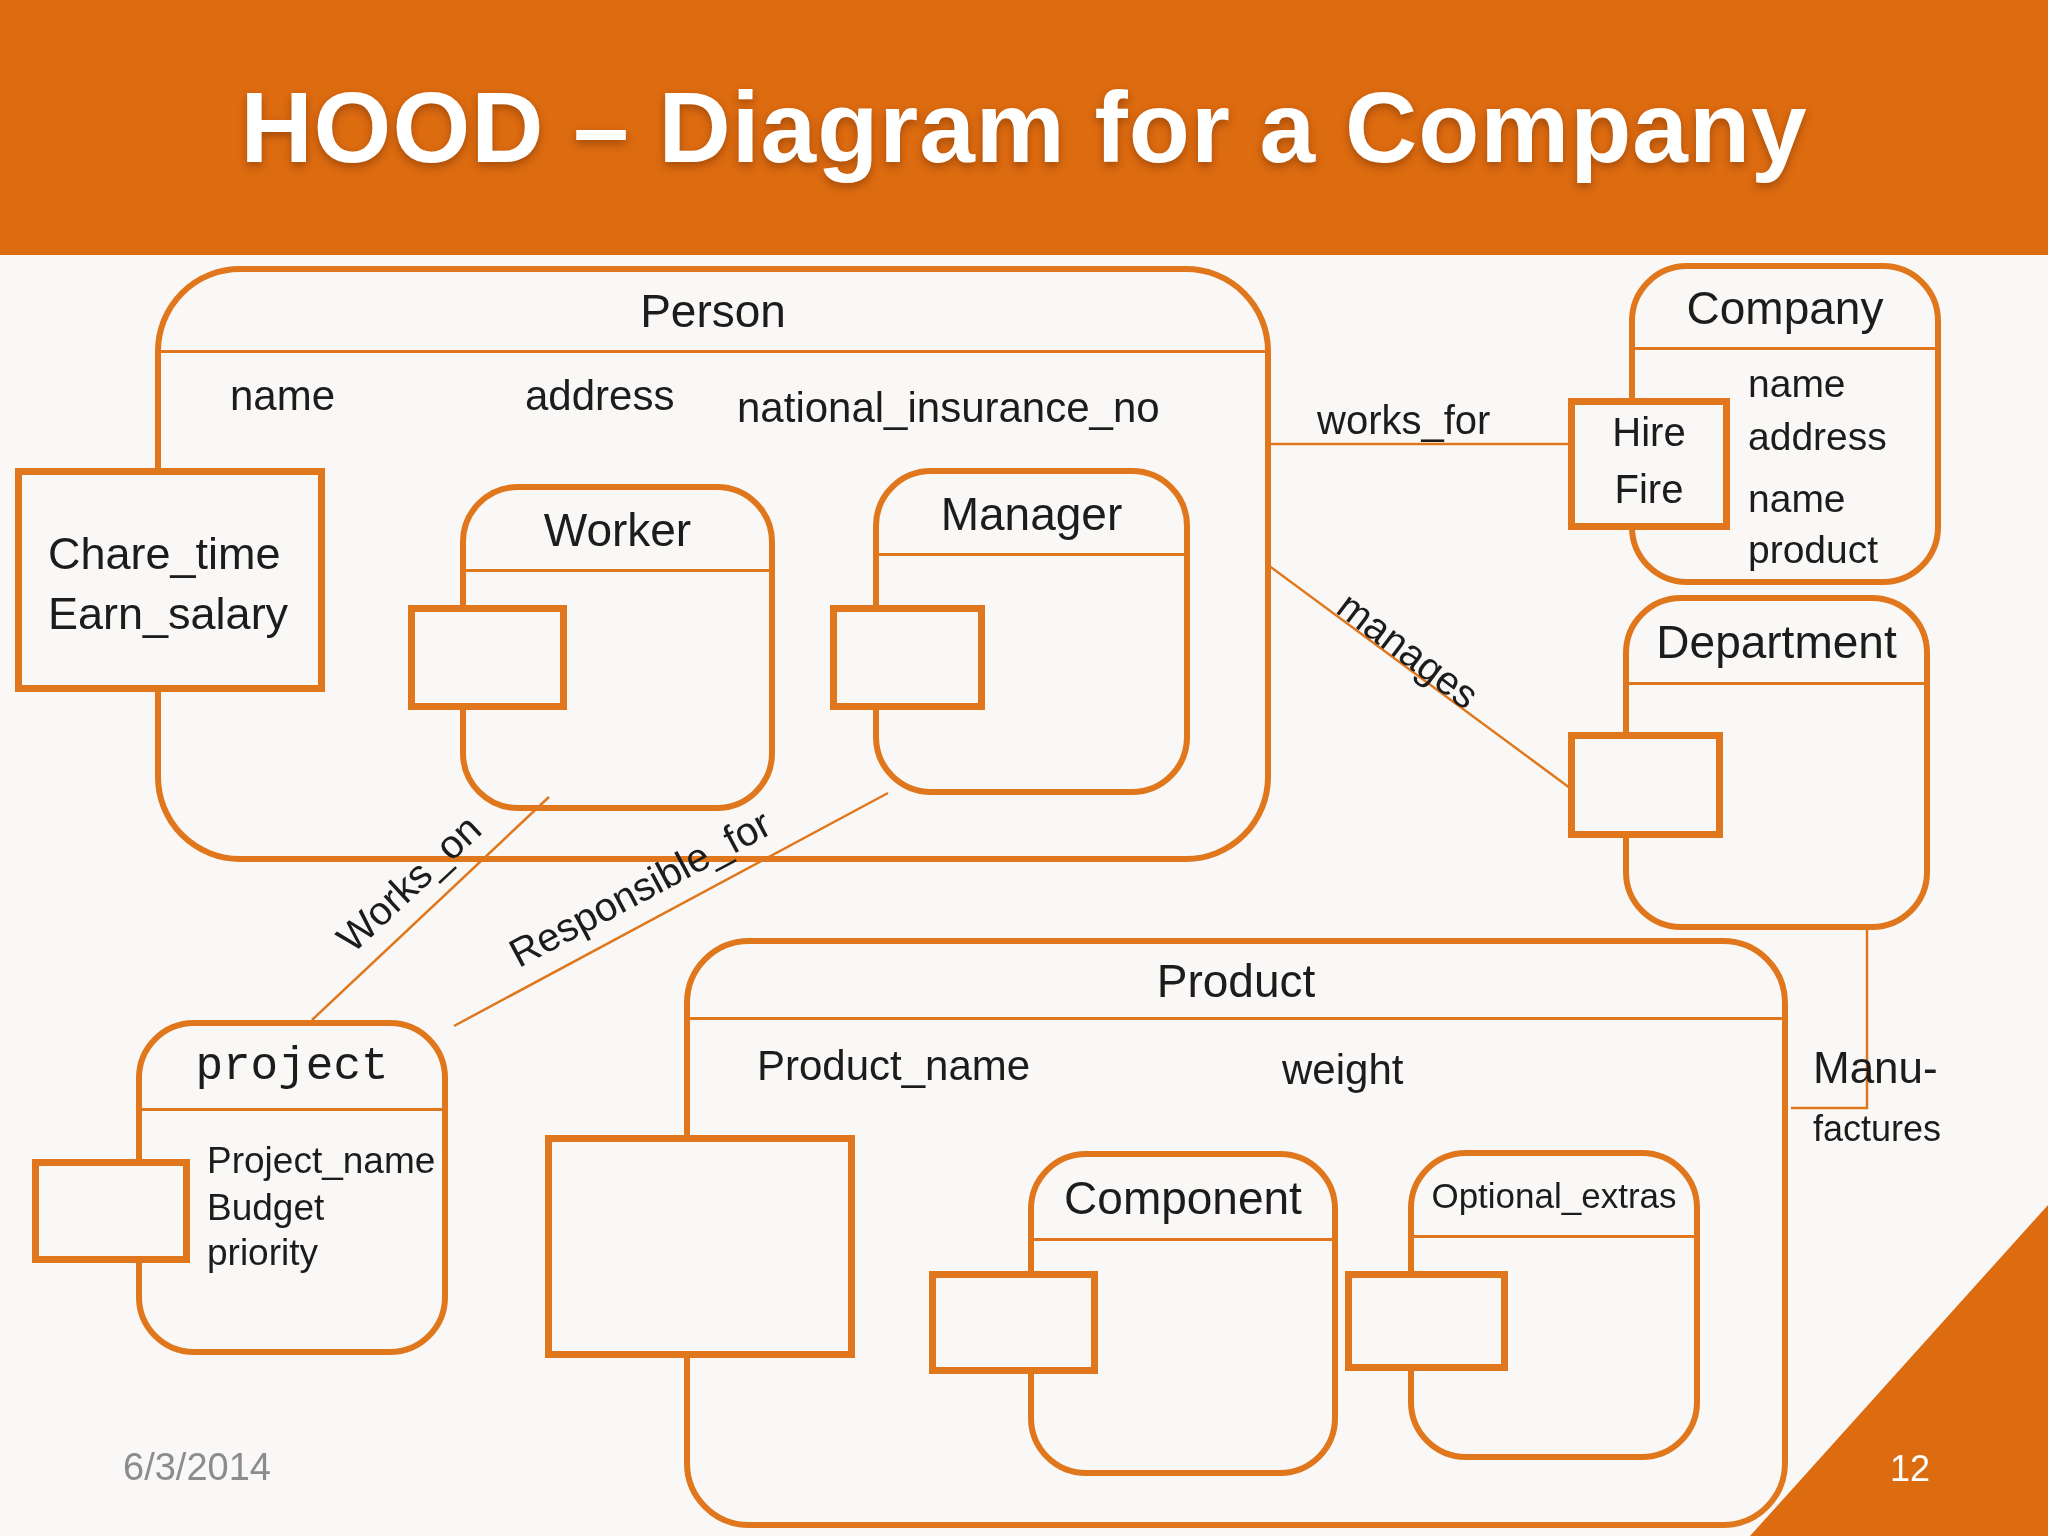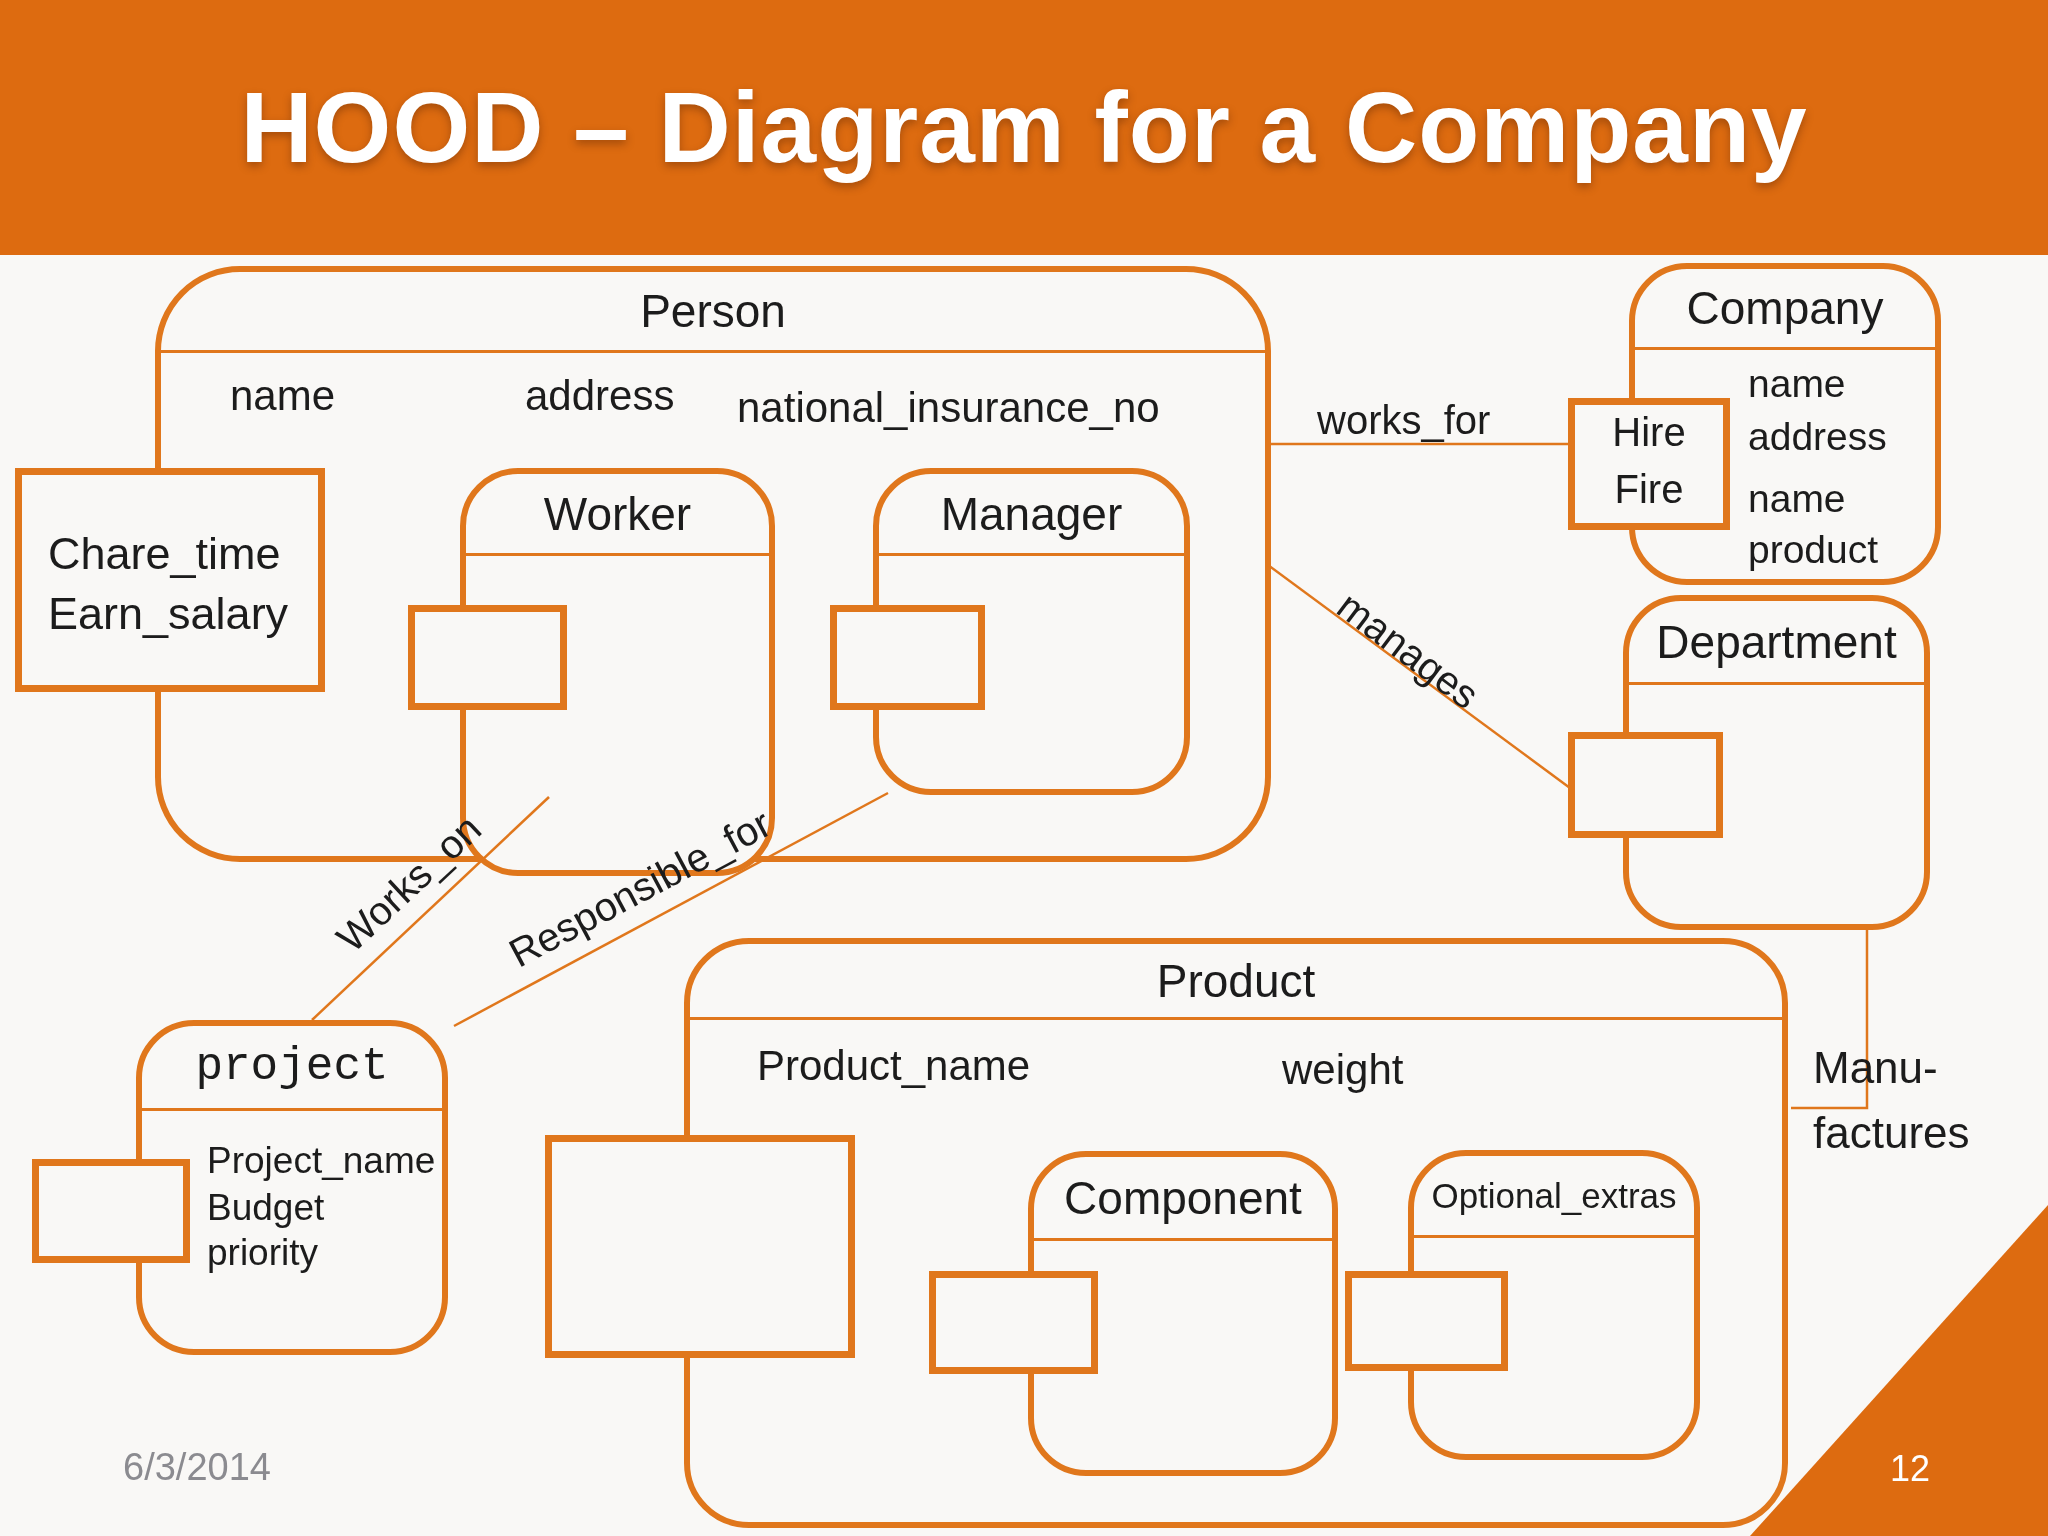--- a/index.html
+++ b/index.html
@@ -63,21 +63,21 @@
   <div class="corner-triangle"></div>
 
   <div class="node rounded" style="left:155px;top:266px;width:1116px;height:596px;border-radius:85px;">
     <div class="ntitle" style="height:78px;font-size:46px;">Person</div>
     <div class="divider" style="top:78px;"></div>
   </div>
   <div class="txt" style="left:230px;top:372px;font-size:42px;">name</div>
   <div class="txt" style="left:525px;top:372px;font-size:42px;">address</div>
   <div class="txt" style="left:737px;top:384px;font-size:42px;">national_insurance_no</div>
 
-  <div class="node rounded" style="left:460px;top:468px;width:315px;height:408px;">
+  <div class="node rounded" style="left:460px;top:484px;width:315px;height:327px;">
     <div class="ntitle" style="height:79px;font-size:46px;">Worker</div>
     <div class="divider" style="top:79px;"></div>
   </div>
   <div class="smallrect" style="left:408px;top:605px;width:159px;height:105px;"></div>
 
   <div class="node rounded" style="left:873px;top:468px;width:317px;height:327px;">
     <div class="ntitle" style="height:79px;font-size:46px;">Manager</div>
     <div class="divider" style="top:79px;"></div>
   </div>
   <div class="smallrect" style="left:830px;top:605px;width:155px;height:105px;"></div>
@@ -141,18 +141,18 @@
     <line x1="549" y1="797" x2="312" y2="1020" stroke="#E0771C" stroke-width="2.5"></line>
     <line x1="888" y1="793" x2="454" y2="1026" stroke="#E0771C" stroke-width="2.5"></line>
     <path d="M 1867 930 L 1867 1108 L 1791 1108" fill="none" stroke="#E0771C" stroke-width="2.5"></path>
   </svg>
 
   <div class="rel-label" style="left:1317px;top:398px;">works_for</div>
   <div class="rel-label rot" style="left:1288px;top:628px;width:240px;transform:rotate(37deg);">manages</div>
   <div class="rel-label rot" style="left:299px;top:861px;width:220px;transform:rotate(-43deg);">Works_on</div>
   <div class="rel-label rot" style="left:480px;top:866px;width:320px;transform:rotate(-28deg);">Responsible_for</div>
   <div class="rel-label" style="left:1813px;top:1043px;font-size:44px;">Manu-</div>
-  <div class="rel-label" style="left:1813px;top:1108px;font-size:44px;">factures</div>
+  <div class="rel-label" style="left:1813px;top:1108px;font-size:36px;">factures</div>
 
   <div class="date">6/3/2014</div>
   <div class="page-num">12</div>
 
 </div>
 
 </body></html>

